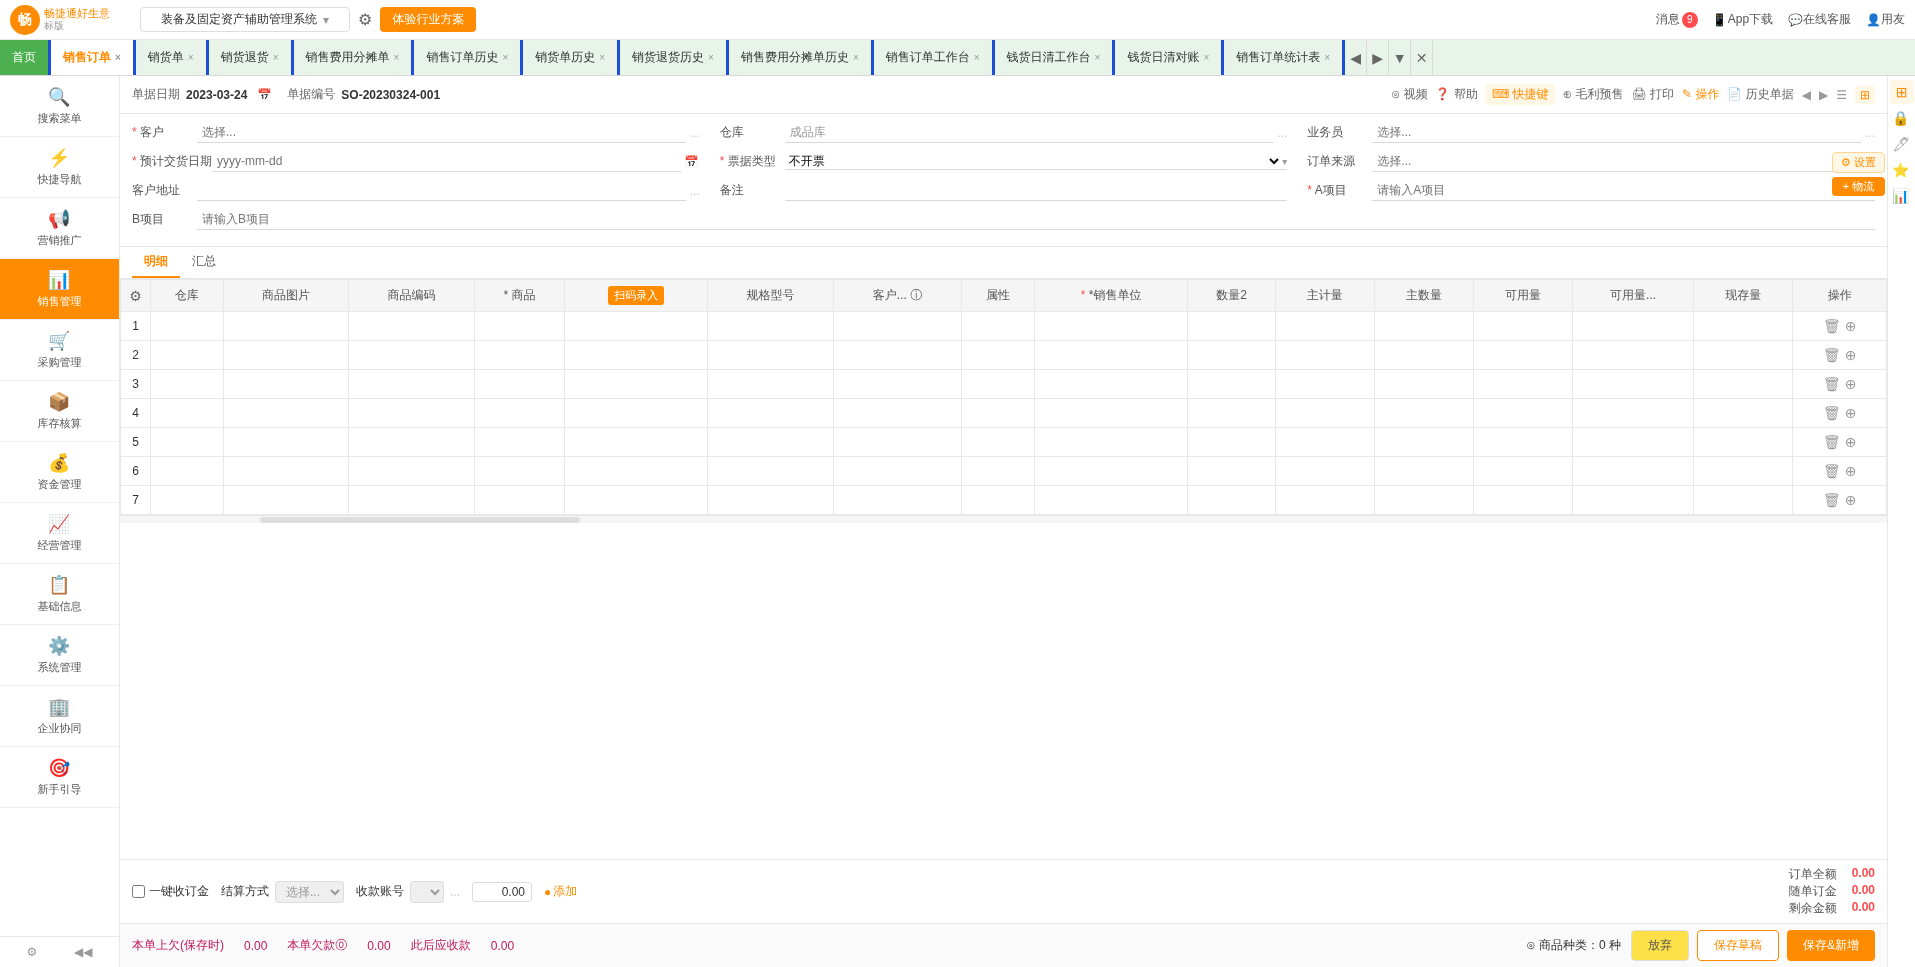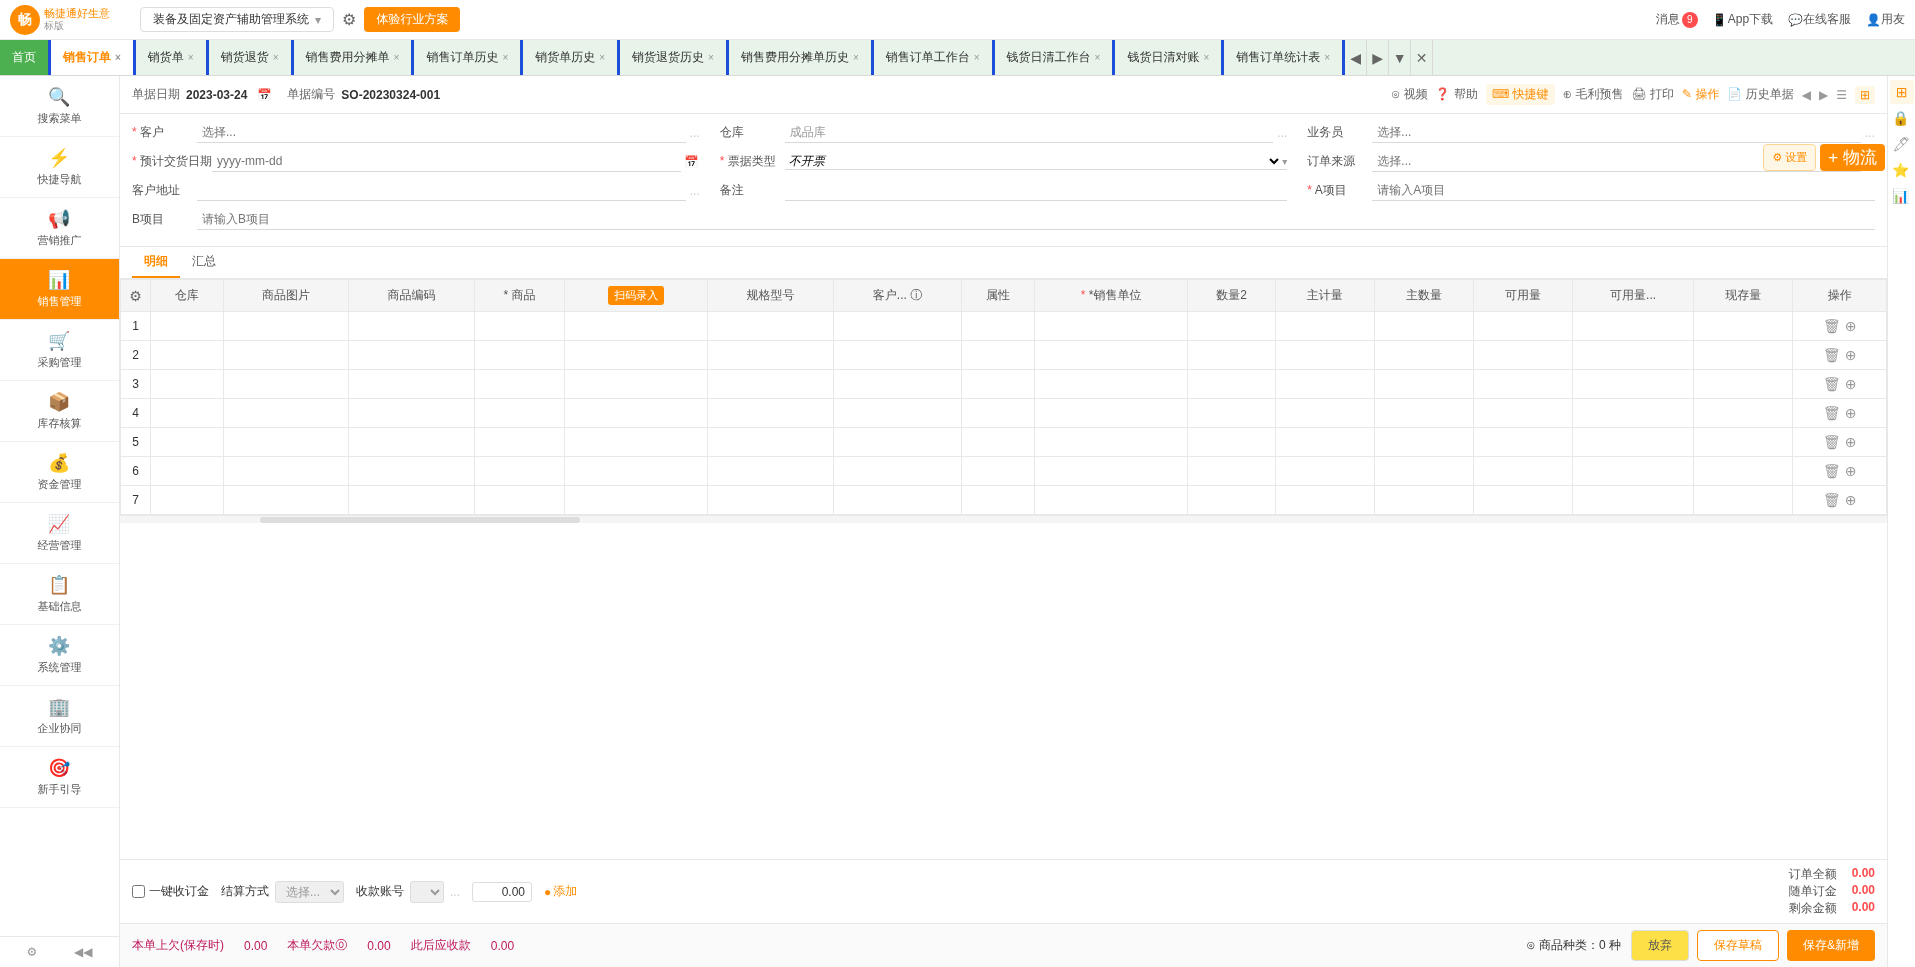--- a/index.html
+++ b/index.html
@@ -36,21 +36,21 @@
       font-size: 11px;
       color: #ff8c00;
       margin-left: 4px;
       line-height: 1.2;
     }
     .system-selector {
       display: flex;
       align-items: center;
       border: 1px solid #ddd;
       border-radius: 4px;
-      padding: 3px 12px;
+      padding: 3px 20px;
       margin-left: 10px;
       cursor: pointer;
       font-size: 12px;
       color: #333;
     }
     .system-selector .arrow { margin-left: 6px; color: #999; }
     .settings-icon {
       margin-left: 8px;
       color: #666;
       cursor: pointer;
@@ -241,21 +241,20 @@
       border-bottom: 1px solid #d9d9d9;
       position: relative;
     }
     .select-wrapper select {
       flex: 1;
       border: none;
       background: transparent;
       font-size: 12px;
       outline: none;
       cursor: pointer;
-      font-style: italic;
     }
     .select-arrow { color: #999; font-size: 10px; }
     
     
     .detail-tabs {
       display: flex;
       background: #fff;
       border-bottom: 1px solid #e8e8e8;
       padding: 0 12px;
     }
@@ -451,21 +450,21 @@
       padding: 2px 8px;
       font-size: 11px;
       cursor: pointer;
     }
     .add-material-btn {
       background: #ff8c00;
       color: white;
       border: none;
       border-radius: 4px;
       padding: 2px 8px;
-      font-size: 17px;
+      font-size: 11px;
       cursor: pointer;
     }
     
     .calendar-icon { cursor: pointer; color: #999; margin-left: 4px; }
   </style>
 </head>
 <body>
 
 <div class="top-header">
   <div class="logo-area">
@@ -628,21 +627,21 @@
         <span style="cursor:pointer;color:#666;">🖨 <span>打印</span></span>
         <span style="cursor:pointer;color:#ff8c00;">✎ <span>操作</span></span>
         <span style="cursor:pointer;color:#666;">📄 <span>历史单据</span></span>
         <span style="cursor:pointer;color:#999;">◀</span>
         <span style="cursor:pointer;color:#999;">▶</span>
         <span style="cursor:pointer;color:#999;">☰</span>
         <span style="cursor:pointer;color:#ff8c00;background:#fff7e6;padding:2px 5px;border-radius:3px;">⊞</span>
       </div>
     </div>
 
-    <div style="position:absolute;right:30px;top:144px;display:flex;flex-direction:row;gap:4px;z-index:10;">
+    <div style="position:absolute;right:30px;top:152px;display:flex;flex-direction:column;gap:4px;z-index:10;">
       <button class="set-btn">⚙ 设置</button>
       <button class="add-material-btn">+ 物流</button>
     </div>
 
     <div class="form-body">
 
       <div class="form-row">
         <div class="field-group">
           <span class="field-label required">客户</span>
           <input class="field-input" type="text" placeholder="选择..." style="">

